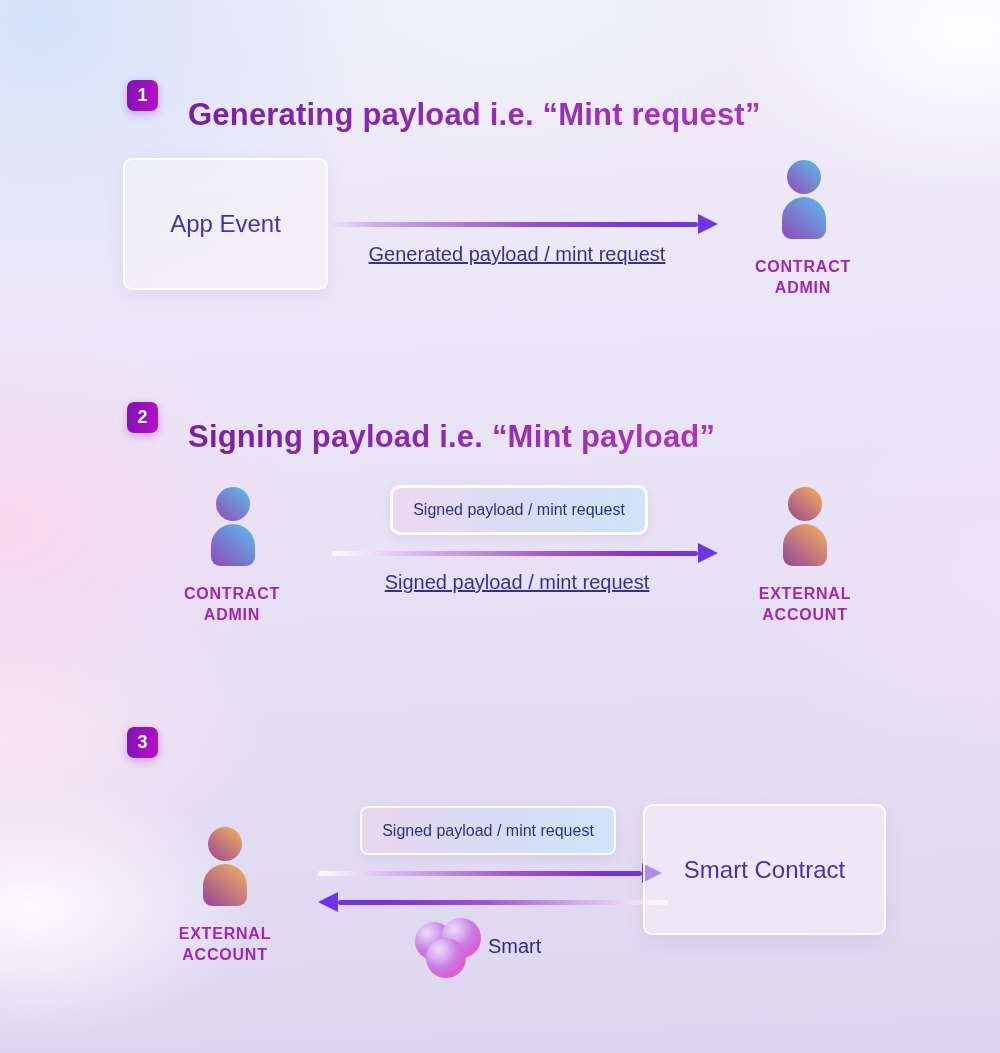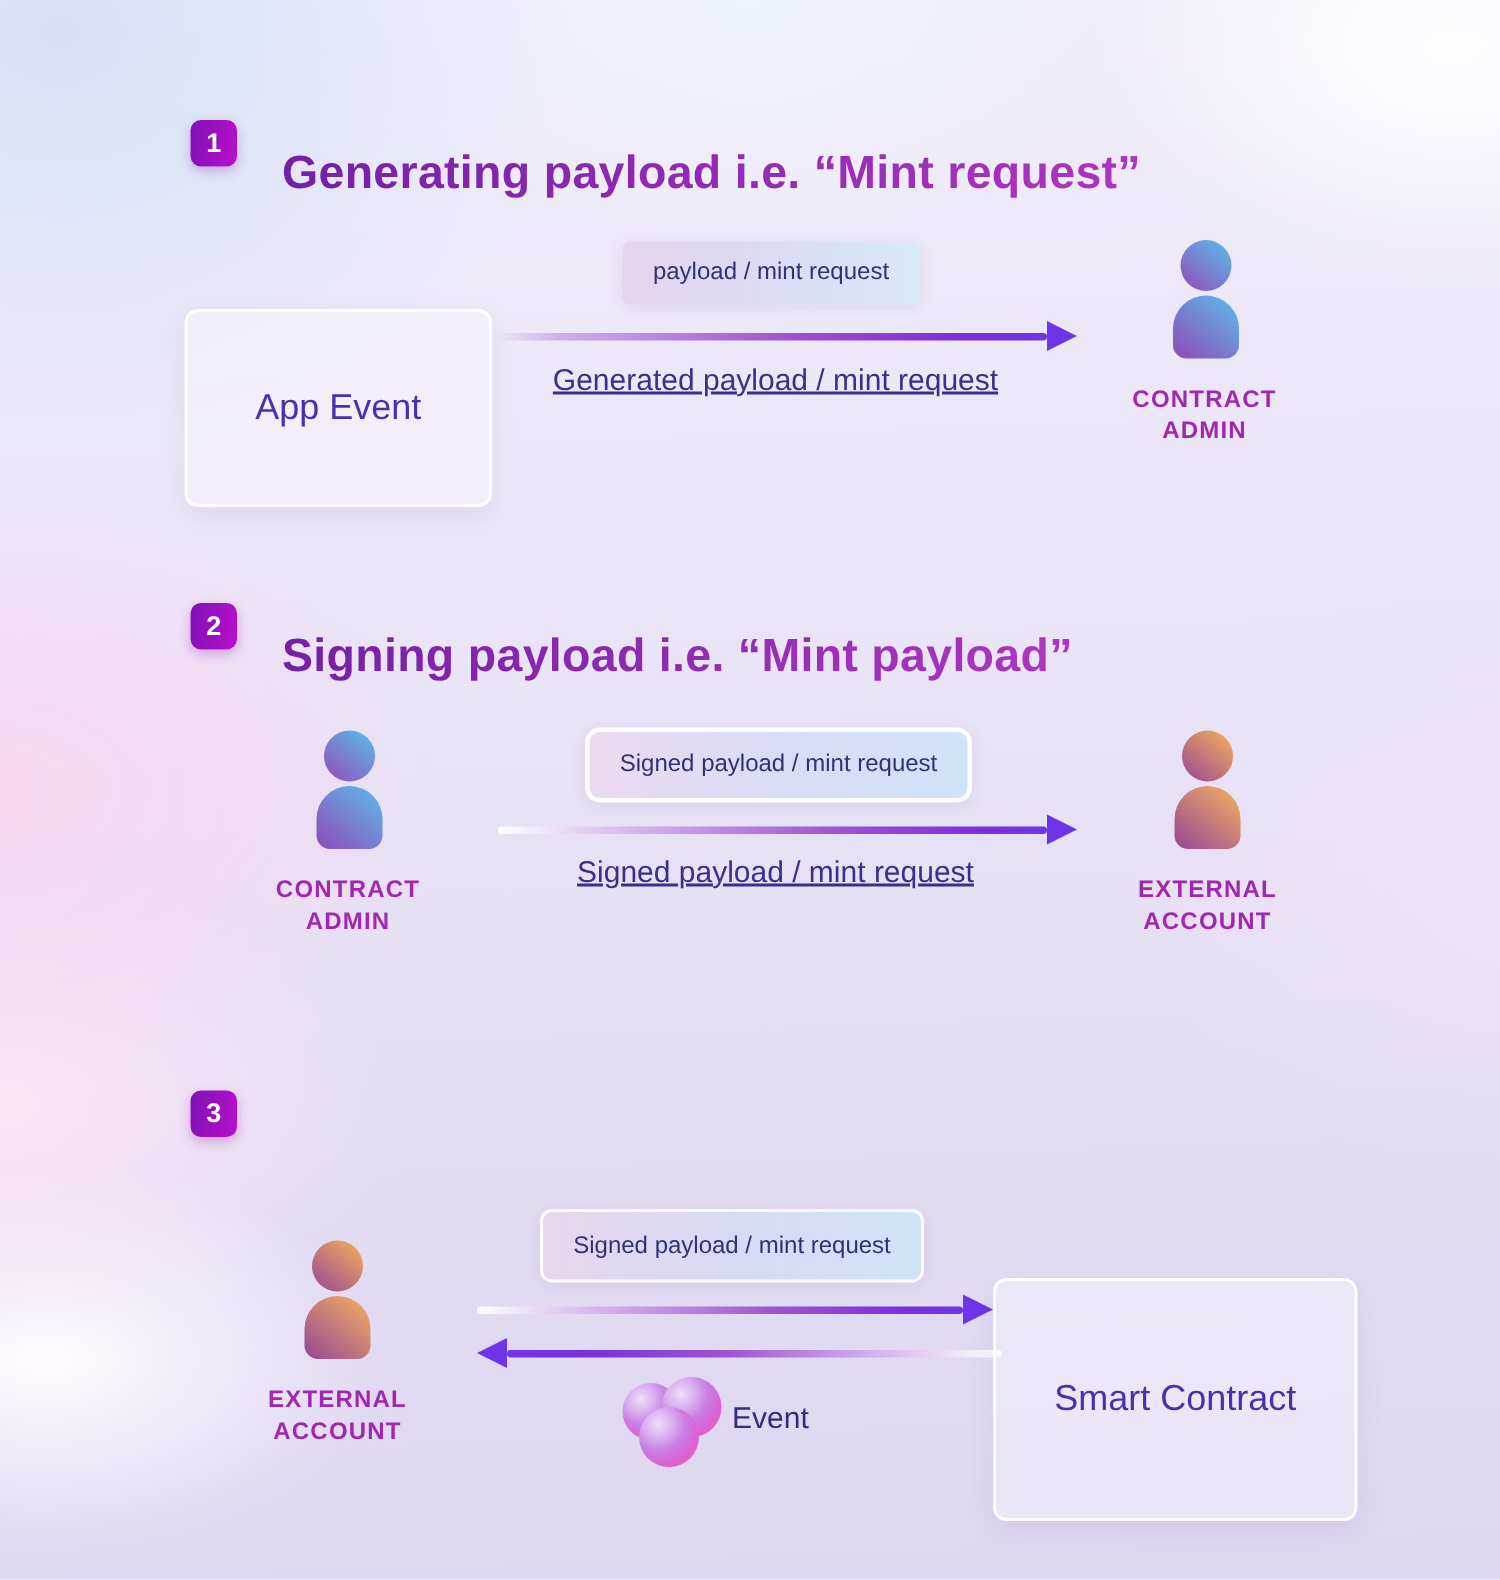--- a/index.html
+++ b/index.html
@@ -29,21 +29,21 @@
     color:#8b24ae;
     background:linear-gradient(90deg,#7420a6 0%,#ae35c0 100%);
     -webkit-background-clip:text;background-clip:text;margin-top:20px;
     -webkit-text-fill-color:transparent;
   }
   .entity-box{
     border:2px solid rgba(255,255,255,0.9);border-radius:9px;
     background:rgba(250,249,253,0.45);
     box-shadow:0 6px 18px rgba(120,90,180,0.10);
     display:flex;flex-direction:column;align-items:center;justify-content:center;
-    box-sizing:border-box;text-align:center;margin-top:48px;
+    box-sizing:border-box;text-align:center;
   }
   .entity-title{font-size:24px;color:#4a2fb0;}
   .entity-sub{font-size:19px;color:#5b2fb8;line-height:1.35;margin-top:14px;}
   .chip{
     display:flex;align-items:center;justify-content:center;box-sizing:border-box;
     font-size:16px;color:#303274;
     box-shadow:0 2px 10px rgba(140,100,190,0.15);
   }
   .chip1{border-radius:5px;background:linear-gradient(90deg,#e6d4ee 0%,#dcdaf3 45%,#d7e9f9 100%);}
   .chip2{border:3px solid rgba(255,255,255,0.95);border-radius:10px;
@@ -78,23 +78,20 @@
 
 <div class="canvas">
 
   <div class="abs step-badge" style="left:127px;top:80px;">1</div>
   <div class="abs step-title" style="left:188px;top:77px;">Generating payload i.e. “Mint request”</div>
 
   <div class="abs entity-box" style="left:123px;top:158px;width:205px;height:132px;">
     <div class="entity-title">App Event</div>
   </div>
 
-  <div class="abs chip chip1" style="left:415px;top:161px;width:198px;height:42px;">
-    <span>payload / mint request</span>
-  </div>
 
   <div class="abs arrow-line line-a" style="left:330px;top:222px;width:368px;"></div>
   <div class="abs ah-right" style="left:698px;top:214px;"></div>
   <div class="abs arrow-label" style="left:357px;top:243px;width:320px;">Generated payload / mint request</div>
 
   <div class="abs person admin" style="left:776px;top:160px;">
     <div class="head"></div>
     <div class="body"></div>
   </div>
   <div class="abs person-label" style="left:733px;top:256px;width:140px;">
@@ -150,19 +147,19 @@
   <div class="abs ah-right" style="left:642px;top:863px;"></div>
 
   <div class="abs arrow-line line-c" style="left:338px;top:900px;width:330px;"></div>
   <div class="abs ah-left" style="left:318px;top:892px;"></div>
 
   <div class="abs" style="left:413px;top:916px;width:72px;height:62px;">
     <div class="token" style="left:2px;top:6px;width:38px;height:38px;"></div>
     <div class="token" style="left:28px;top:2px;width:40px;height:40px;"></div>
     <div class="token" style="left:13px;top:22px;width:40px;height:40px;"></div>
   </div>
-  <div class="abs tokens-label" style="left:488px;top:935px;">Event</div>
+  <div class="abs tokens-label" style="left:488px;top:935px;">Smart</div>
 
-  <div class="abs entity-box" style="left:662px;top:804px;width:243px;height:162px;">
+  <div class="abs entity-box" style="left:643px;top:804px;width:243px;height:131px;">
     <div class="entity-title">Smart Contract</div>
   </div>
 
 </div>
 
 </body></html>

